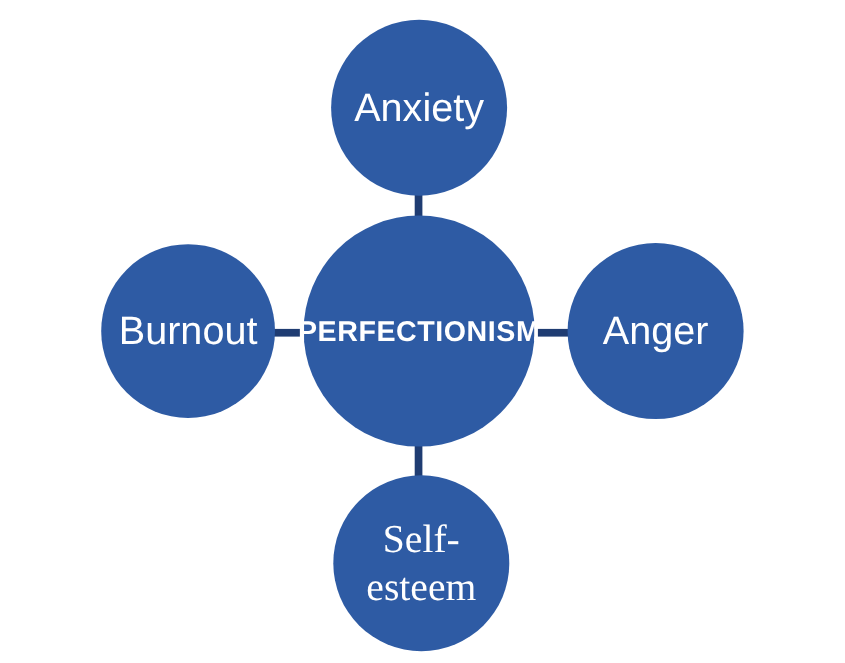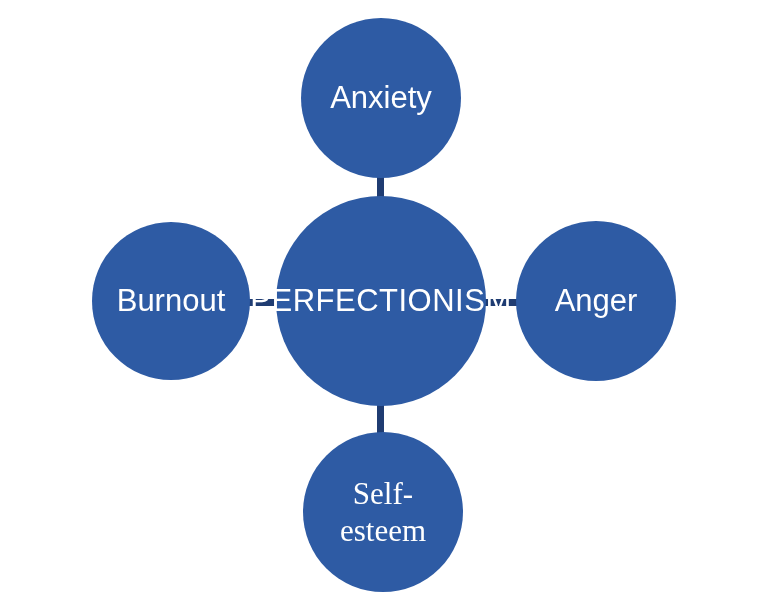--- a/index.html
+++ b/index.html
@@ -43,27 +43,27 @@
     text-align: center;
     color: #ffffff;
   }
   .circle.center-node {
     left: 276px;
     top: 196px;
     width: 210px;
     height: 210px;
   }
   .circle.center-node .label {
-    font-size: 31px;
-    font-weight: 400;
+    font-size: 26px;
+    font-weight: 700;
     white-space: nowrap;
     letter-spacing: 0.5px;
   }
   .circle.satellite .label {
-    font-size: 31px;
+    font-size: 36px;
     font-weight: 400;
     line-height: 1.2;
   }
   .circle.top-node {
     left: 301px;
     top: 18px;
     width: 160px;
     height: 160px;
   }
   .circle.left-node {

